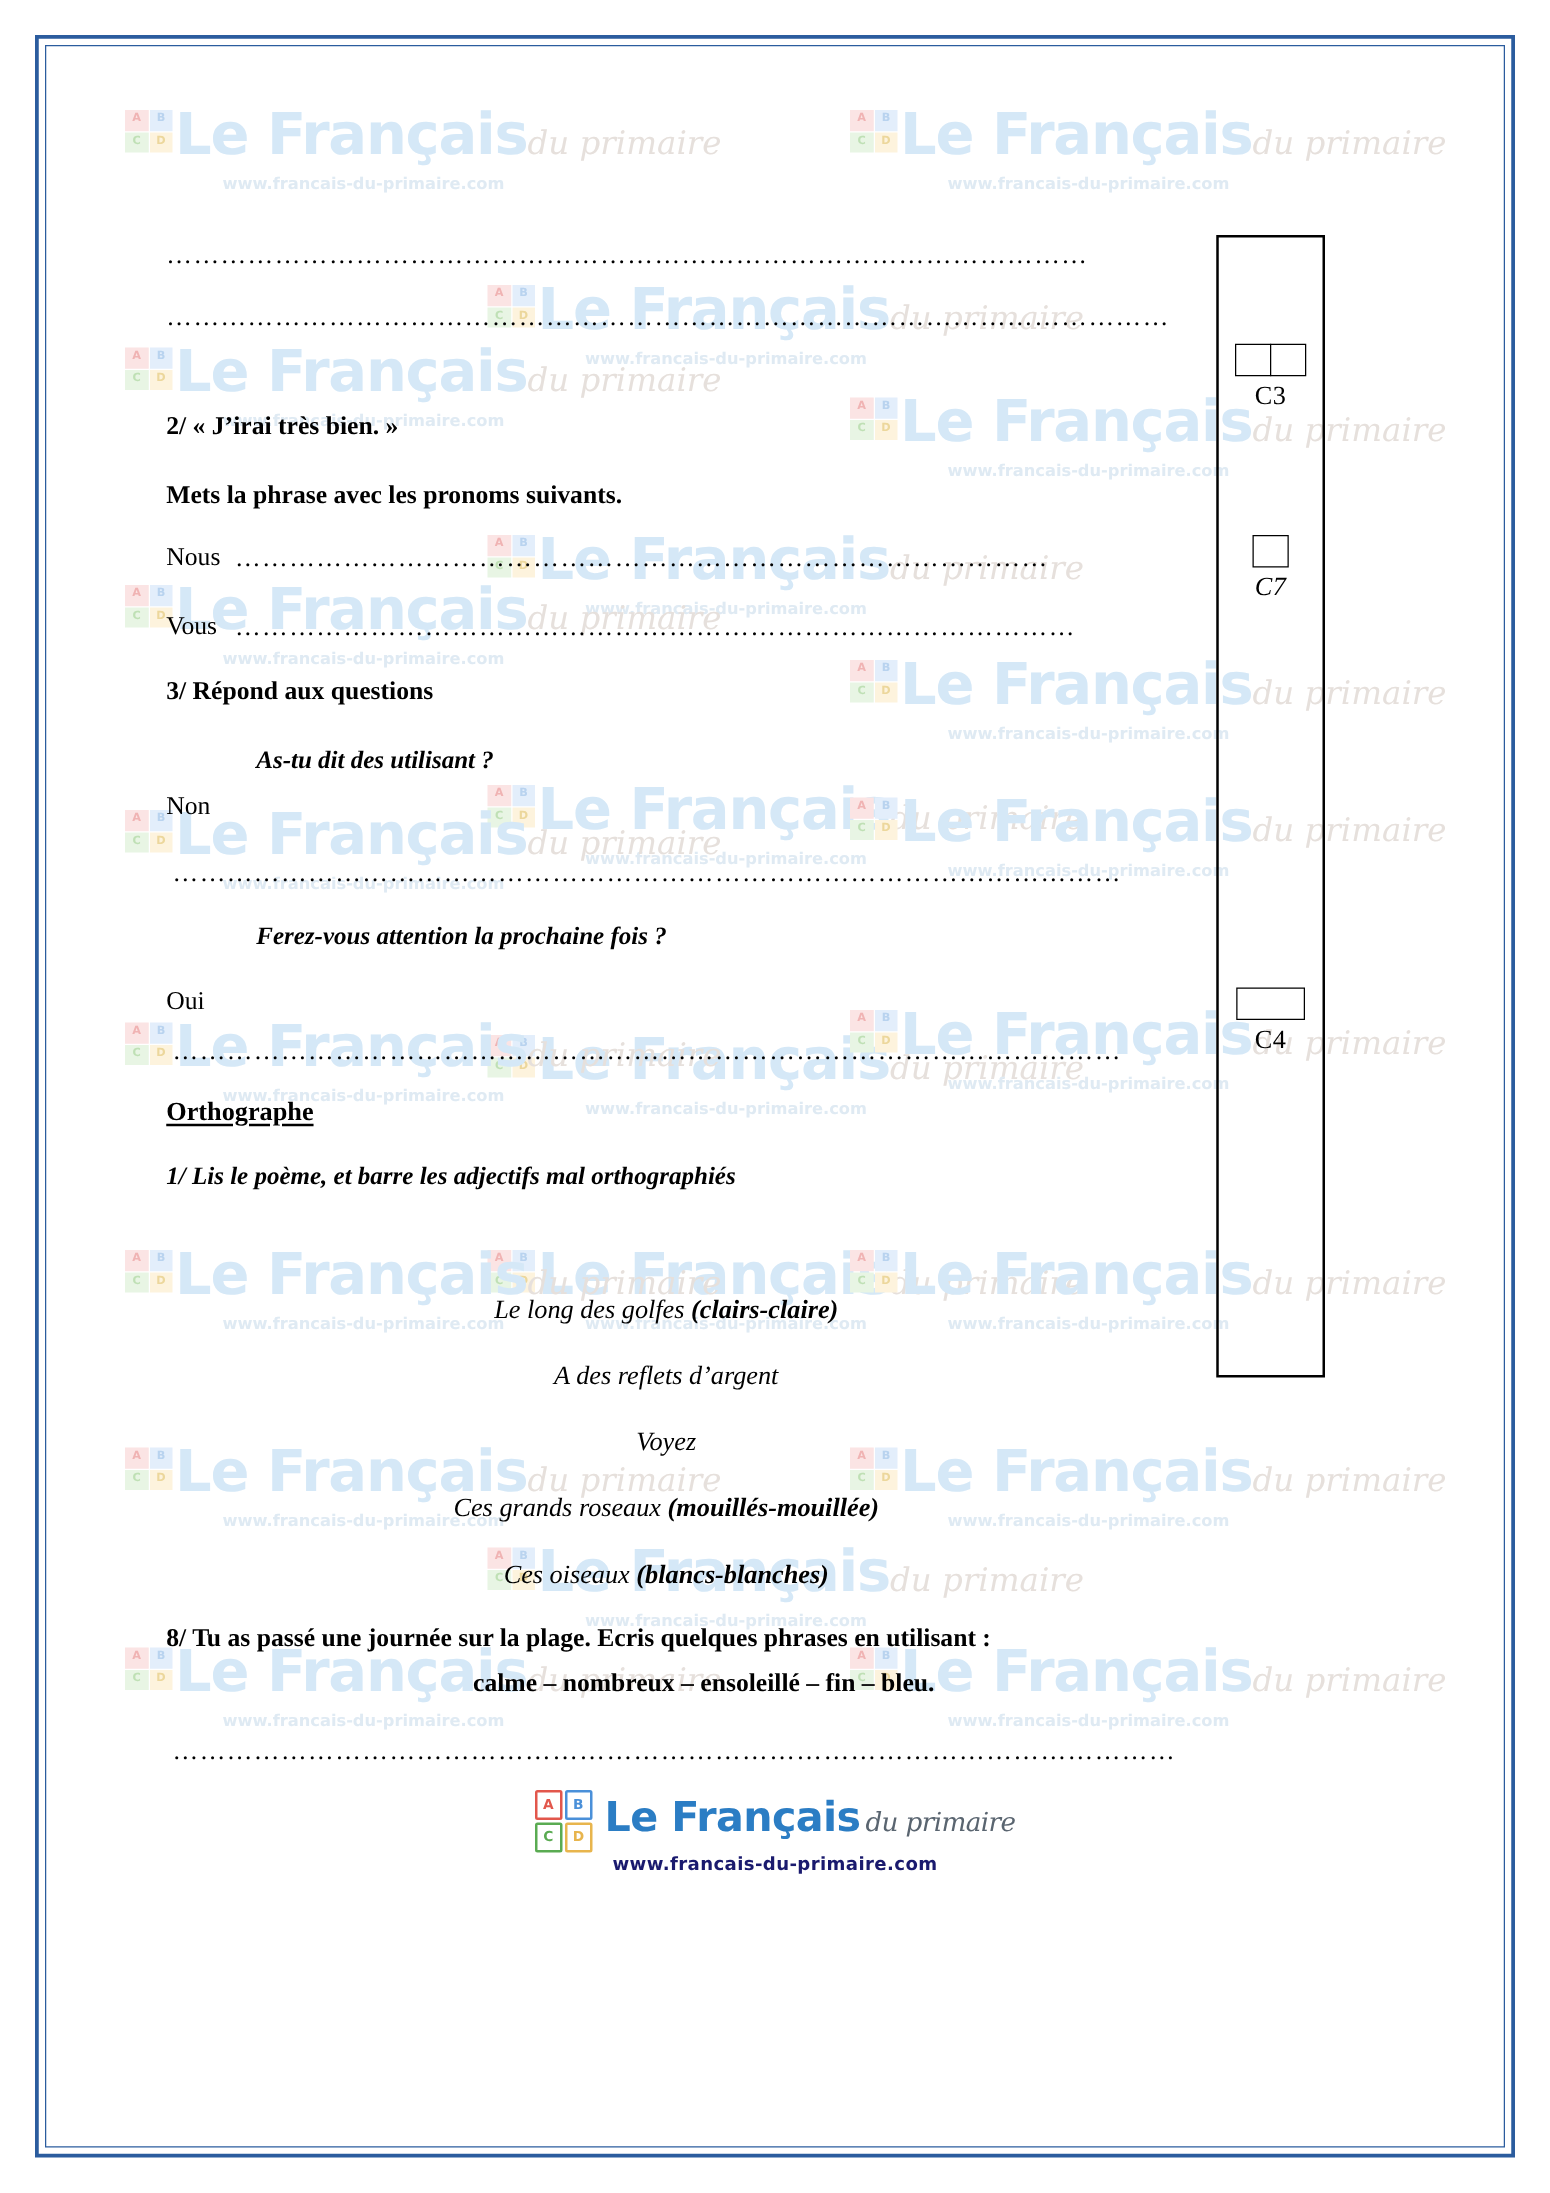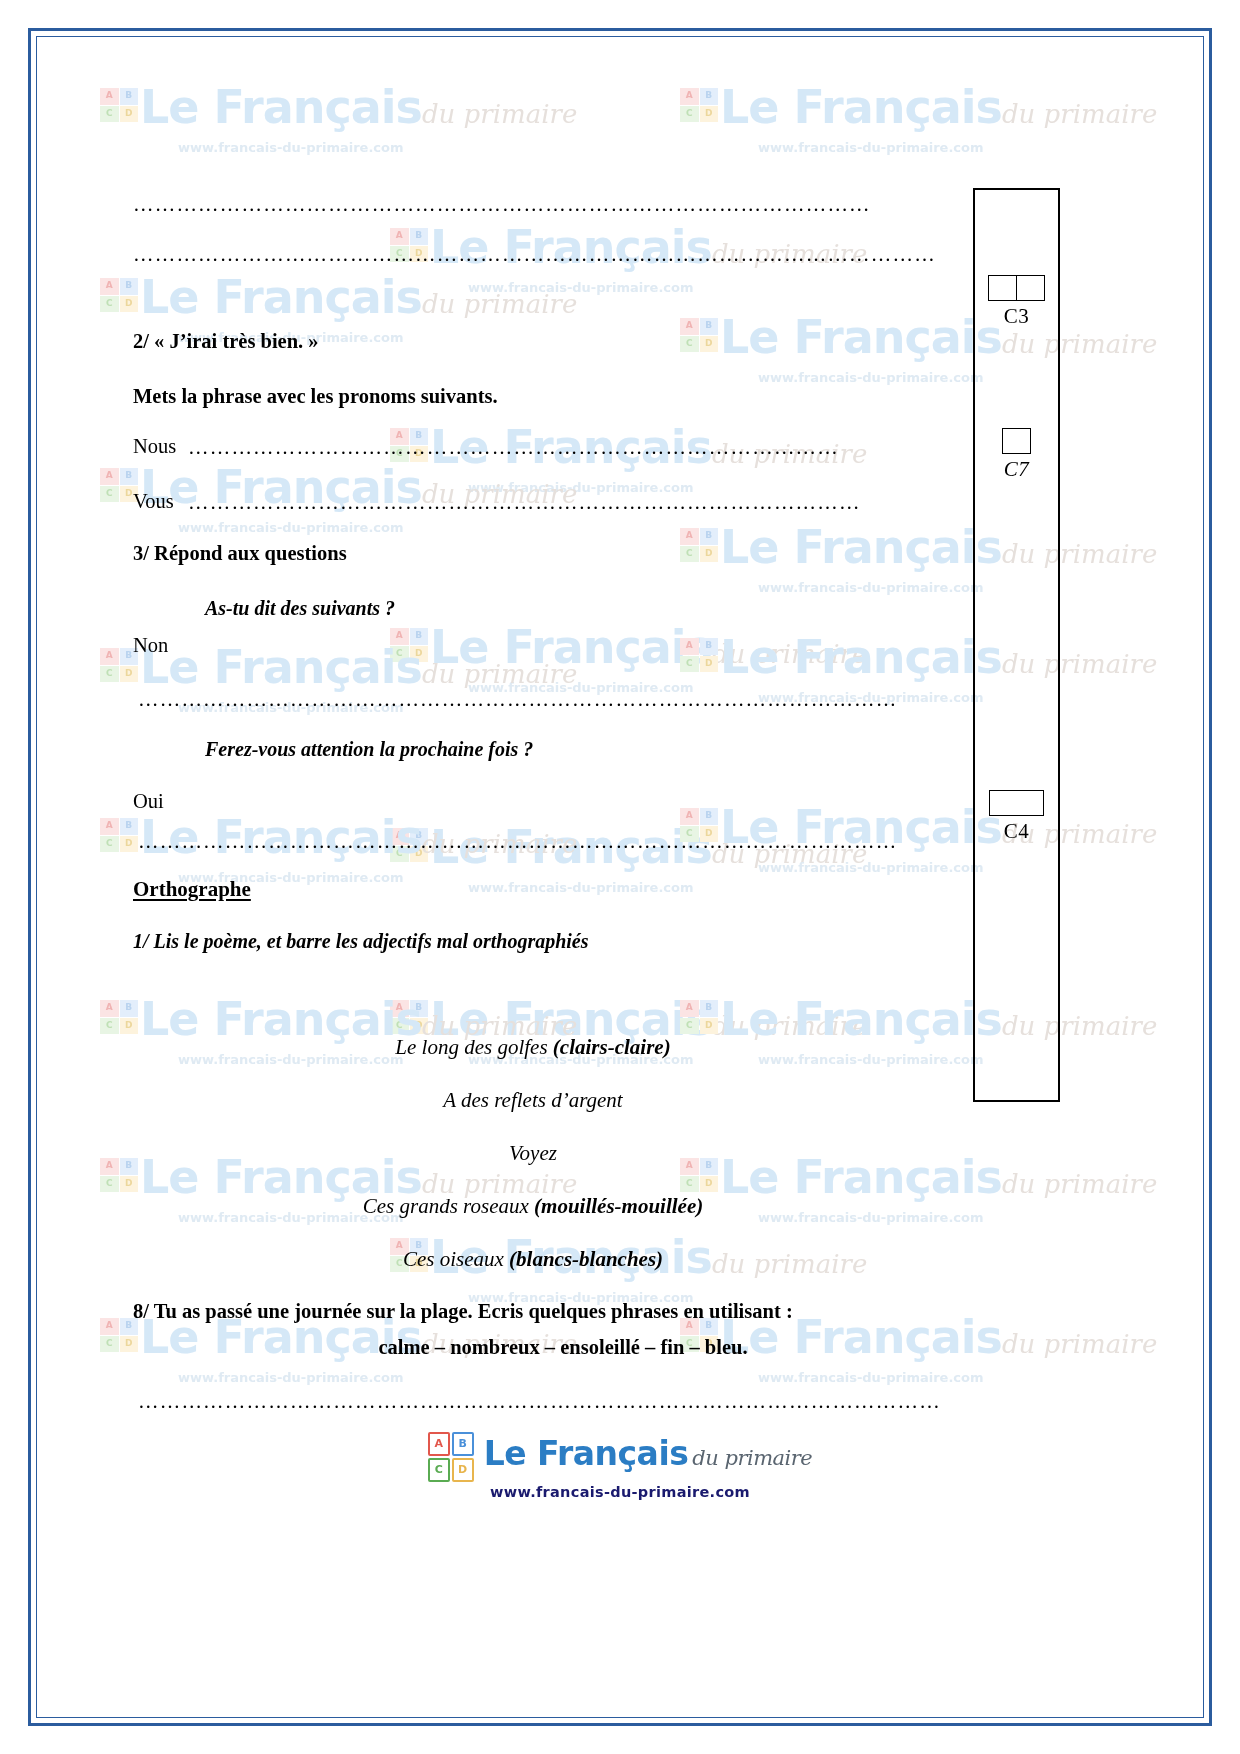--- a/index.html
+++ b/index.html
@@ -505,21 +505,21 @@
   <div class="bold-line" style="left:133px; top:385px;">Mets la phrase avec les pronoms suivants.</div>
 
   <div class="plain-line" style="left:133px; top:435px;">Nous</div>
   <div class="dots" style="left:188px; top:436px; width:730px;">………………………………………………………………………………</div>
 
   <div class="plain-line" style="left:133px; top:490px;">Vous</div>
   <div class="dots" style="left:188px; top:491px; width:730px;">…………………………………………………………………………………</div>
 
   <div class="bold-line" style="left:133px; top:542px;">3/ Répond aux questions</div>
 
-  <div class="italic-line" style="left:205px; top:597px;">As-tu dit des suivants ?</div>
+  <div class="italic-line" style="left:205px; top:597px;">As-tu dit des utilisant ?</div>
 
   <div class="plain-line" style="left:133px; top:634px;">Non</div>
   <div class="dots" style="left:138px; top:688px; width:822px;">……………………………………………………………………………………………</div>
 
   <div class="italic-line" style="left:205px; top:738px;">Ferez-vous attention la prochaine fois ?</div>
 
   <div class="plain-line" style="left:133px; top:790px;">Oui</div>
   <div class="dots" style="left:138px; top:830px; width:822px;">……………………………………………………………………………………………</div>
 
   <div class="underlined-head" style="left:133px; top:877px;">Orthographe</div>

